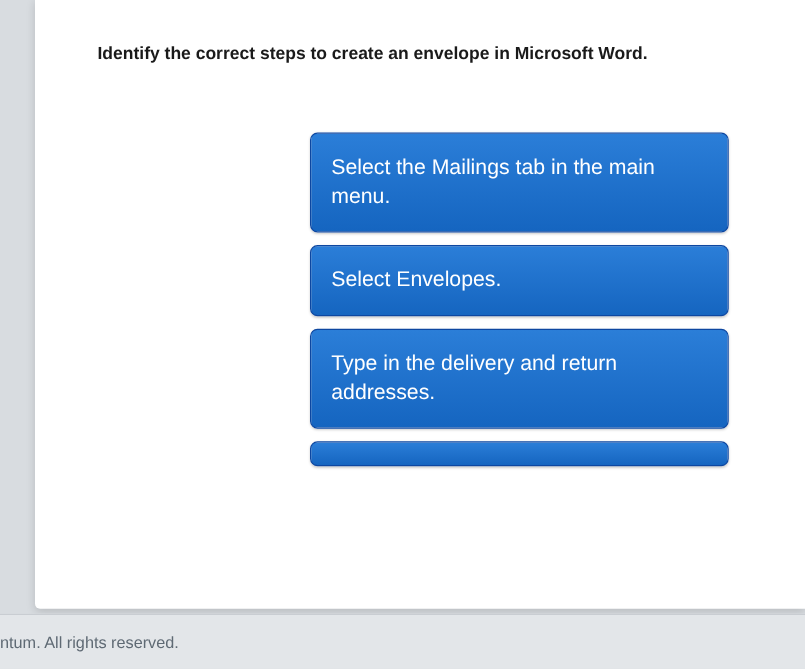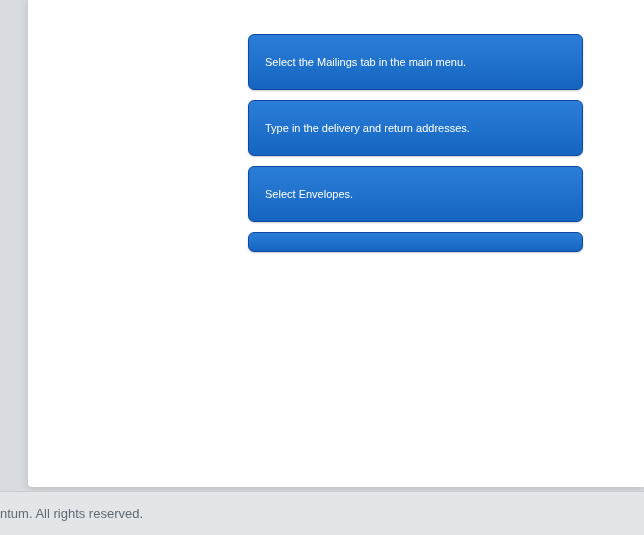--- a/index.html
+++ b/index.html
@@ -36,21 +36,21 @@
       margin-left: 170px;
       display: flex;
       flex-direction: column;
       gap: 10px;
     }
     .step {
       background: linear-gradient(180deg, #2b7ed8 0%, #1565c0 100%);
       border: 1px solid #0d47a1;
       border-radius: 6px;
       color: #ffffff;
-      font-size: 11px;
+      font-size: 17px;
       font-weight: 400;
       padding: 16px 16px;
       width: 335px;
       min-height: 56px;
       display: flex;
       align-items: center;
       line-height: 1.35;
       cursor: move;
       box-shadow: 0 1px 2px rgba(0,0,0,0.2);
     }
@@ -66,23 +66,24 @@
       align-items: center;
       padding-left: 0;
       color: #5f6a74;
       font-size: 13px;
     }
   </style>
 </head>
 <body>
 
 <div class="card">
+  <div class="question">Identify the correct steps to create an envelope in Microsoft Word.</div>
   <div class="steps-container">
     <div class="step">Select the Mailings tab in the main menu.</div>
+    <div class="step">Select Envelopes.</div>
     <div class="step">Type in the delivery and return addresses.</div>
-    <div class="step">Select Envelopes.</div>
     <div class="step" style="min-height:20px;padding:8px 16px;"></div>
   </div>
 </div>
 
 <div class="footer">
   <span>ntum. All rights reserved.</span>
 </div>
 
 </body></html>

